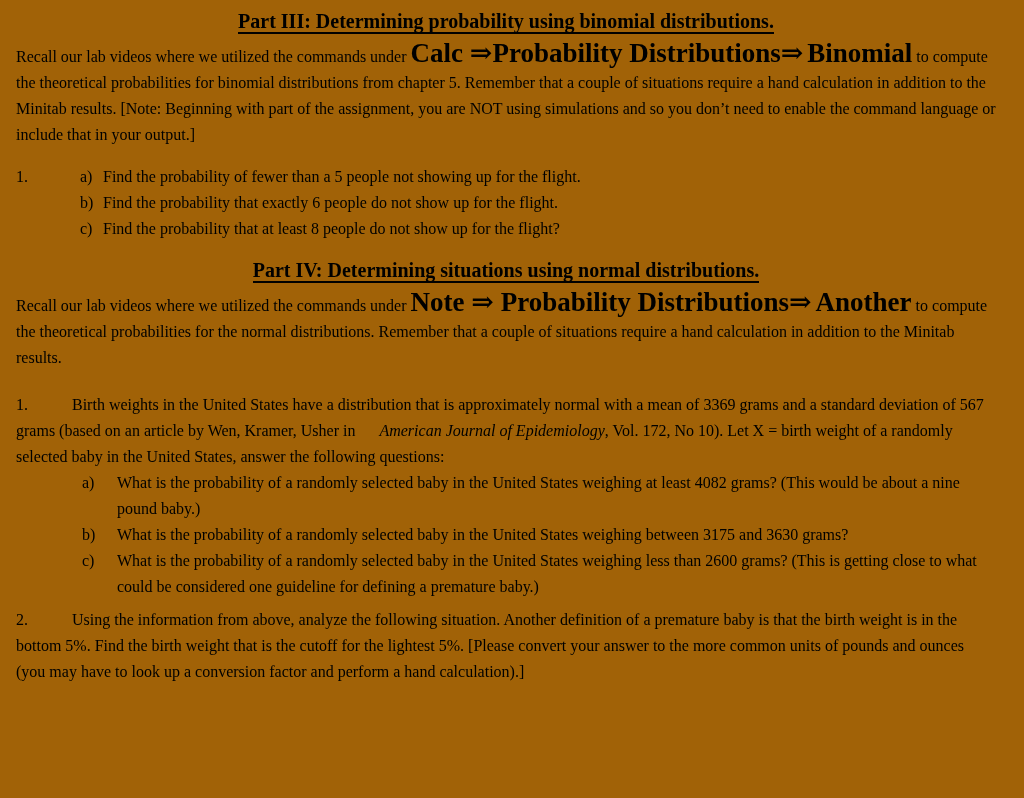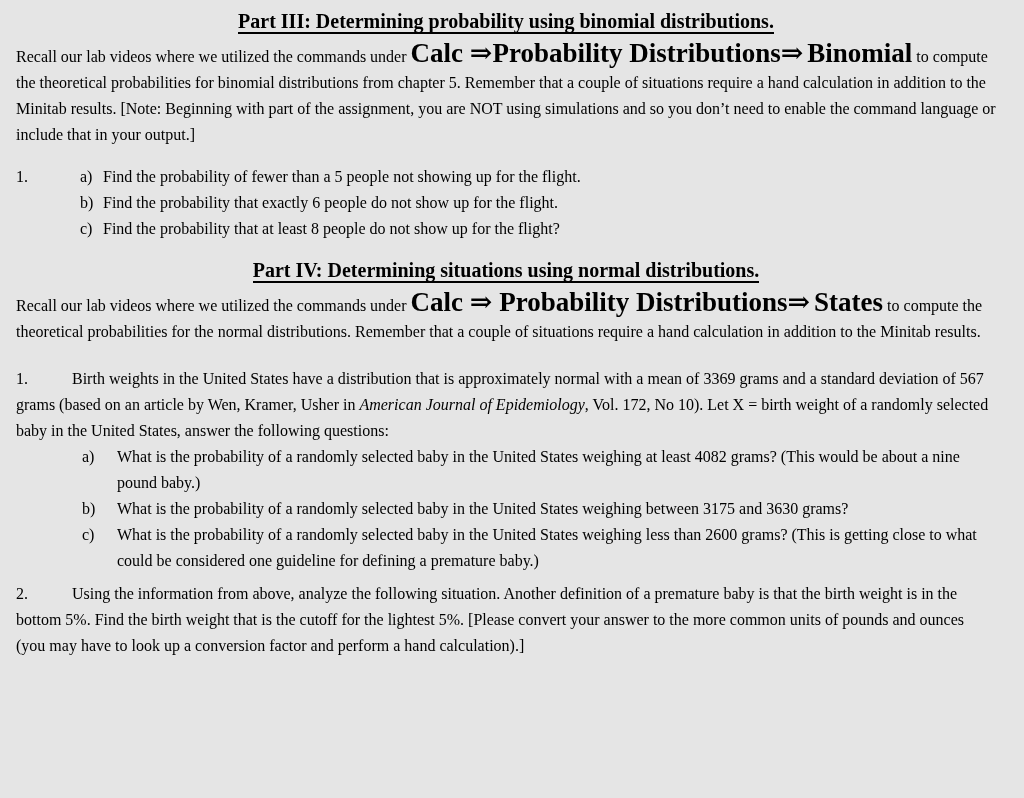--- a/index.html
+++ b/index.html
@@ -2,21 +2,21 @@
 <html><head>
 <meta charset="utf-8">
 <style>
   html, body { margin: 0; padding: 0; background: #ffffff; }
   .page {
     position: relative;
     width: 1024px;
     height: 798px;
     box-sizing: border-box;
     padding: 6px 28px 0 16px;
-    background: #e5e5e5;
+    background: #a16207;
     color: #000000;
     font-family: "Liberation Serif", "DejaVu Serif", serif;
     font-size: 16px;
     line-height: 26px;
     overflow: hidden;
   }
   .section-title {
     font-size: 20px;
     line-height: 27px;
     font-weight: bold;
@@ -38,21 +38,21 @@
   .item-hang { display: flex; margin-top: 16px; }
   .item-hang .num { flex: 0 0 64px; }
   .item-hang .content { flex: 1 1 auto; }
   .sub3 { display: flex; }
   .sub3 .slabel { flex: 0 0 23px; }
   .sub3 .stext { flex: 1 1 auto; }
   
   .numpara { margin: 21px 0 0 0; }
   .numpara.second { margin-top: 7px; }
   .tab { display: inline-block; width: 44px; }
-  .journal { font-style: italic; }
+  .journal { font-style: italic; margin-left: 20px; }
   .sublist4 { margin-left: 66px; }
   .sub4 { display: flex; }
   .sub4 .slabel { flex: 0 0 35px; }
   .sub4 .stext { flex: 1 1 auto; }
   .part4-title { margin-top: 15px; }
 </style>
 </head>
 <body>
 
 <div class="page">
@@ -78,21 +78,21 @@
         <span class="slabel">c)</span>
         <span class="stext">Find the probability that at least 8 people do not show up for the flight?</span>
       </div>
     </div>
   </div>
 
   <div class="section-title part4-title">
     <span class="u">Part IV: Determining situations using normal distributions.</span>
   </div>
 
-  <p class="intro"><span>Recall our lab videos where we utilized the commands under </span><span class="menu-path">Calc ⇒ Probability Distributions⇒</span> <span class="menu-path">States</span><span> to compute the theoretical probabilities for the normal distributions.  Remember that a couple of situations require a hand calculation in addition to the Minitab results.</span></p>
+  <p class="intro"><span>Recall our lab videos where we utilized the commands under </span><span class="menu-path">Note ⇒ Probability Distributions⇒</span> <span class="menu-path">Another</span><span> to compute the theoretical probabilities for the normal distributions.  Remember that a couple of situations require a hand calculation in addition to the Minitab results.</span></p>
 
   <p class="numpara"><span>1.</span><span class="tab"></span><span>Birth weights in the United States have a distribution that is approximately normal with a mean of 3369 grams and a standard deviation of 567 grams (based on an article by Wen, Kramer, Usher in </span><span class="journal">American Journal of Epidemiology</span><span>, Vol. 172, No 10). Let X = birth weight of a randomly selected baby in the United States, answer the following questions:</span></p>
 
   <div class="sublist4">
     <div class="sub4">
       <span class="slabel">a)</span>
       <span class="stext">What is the probability of a randomly selected baby in the United States weighing at least 4082 grams? (This would be about a nine pound baby.)</span>
     </div>
     <div class="sub4">
       <span class="slabel">b)</span>

